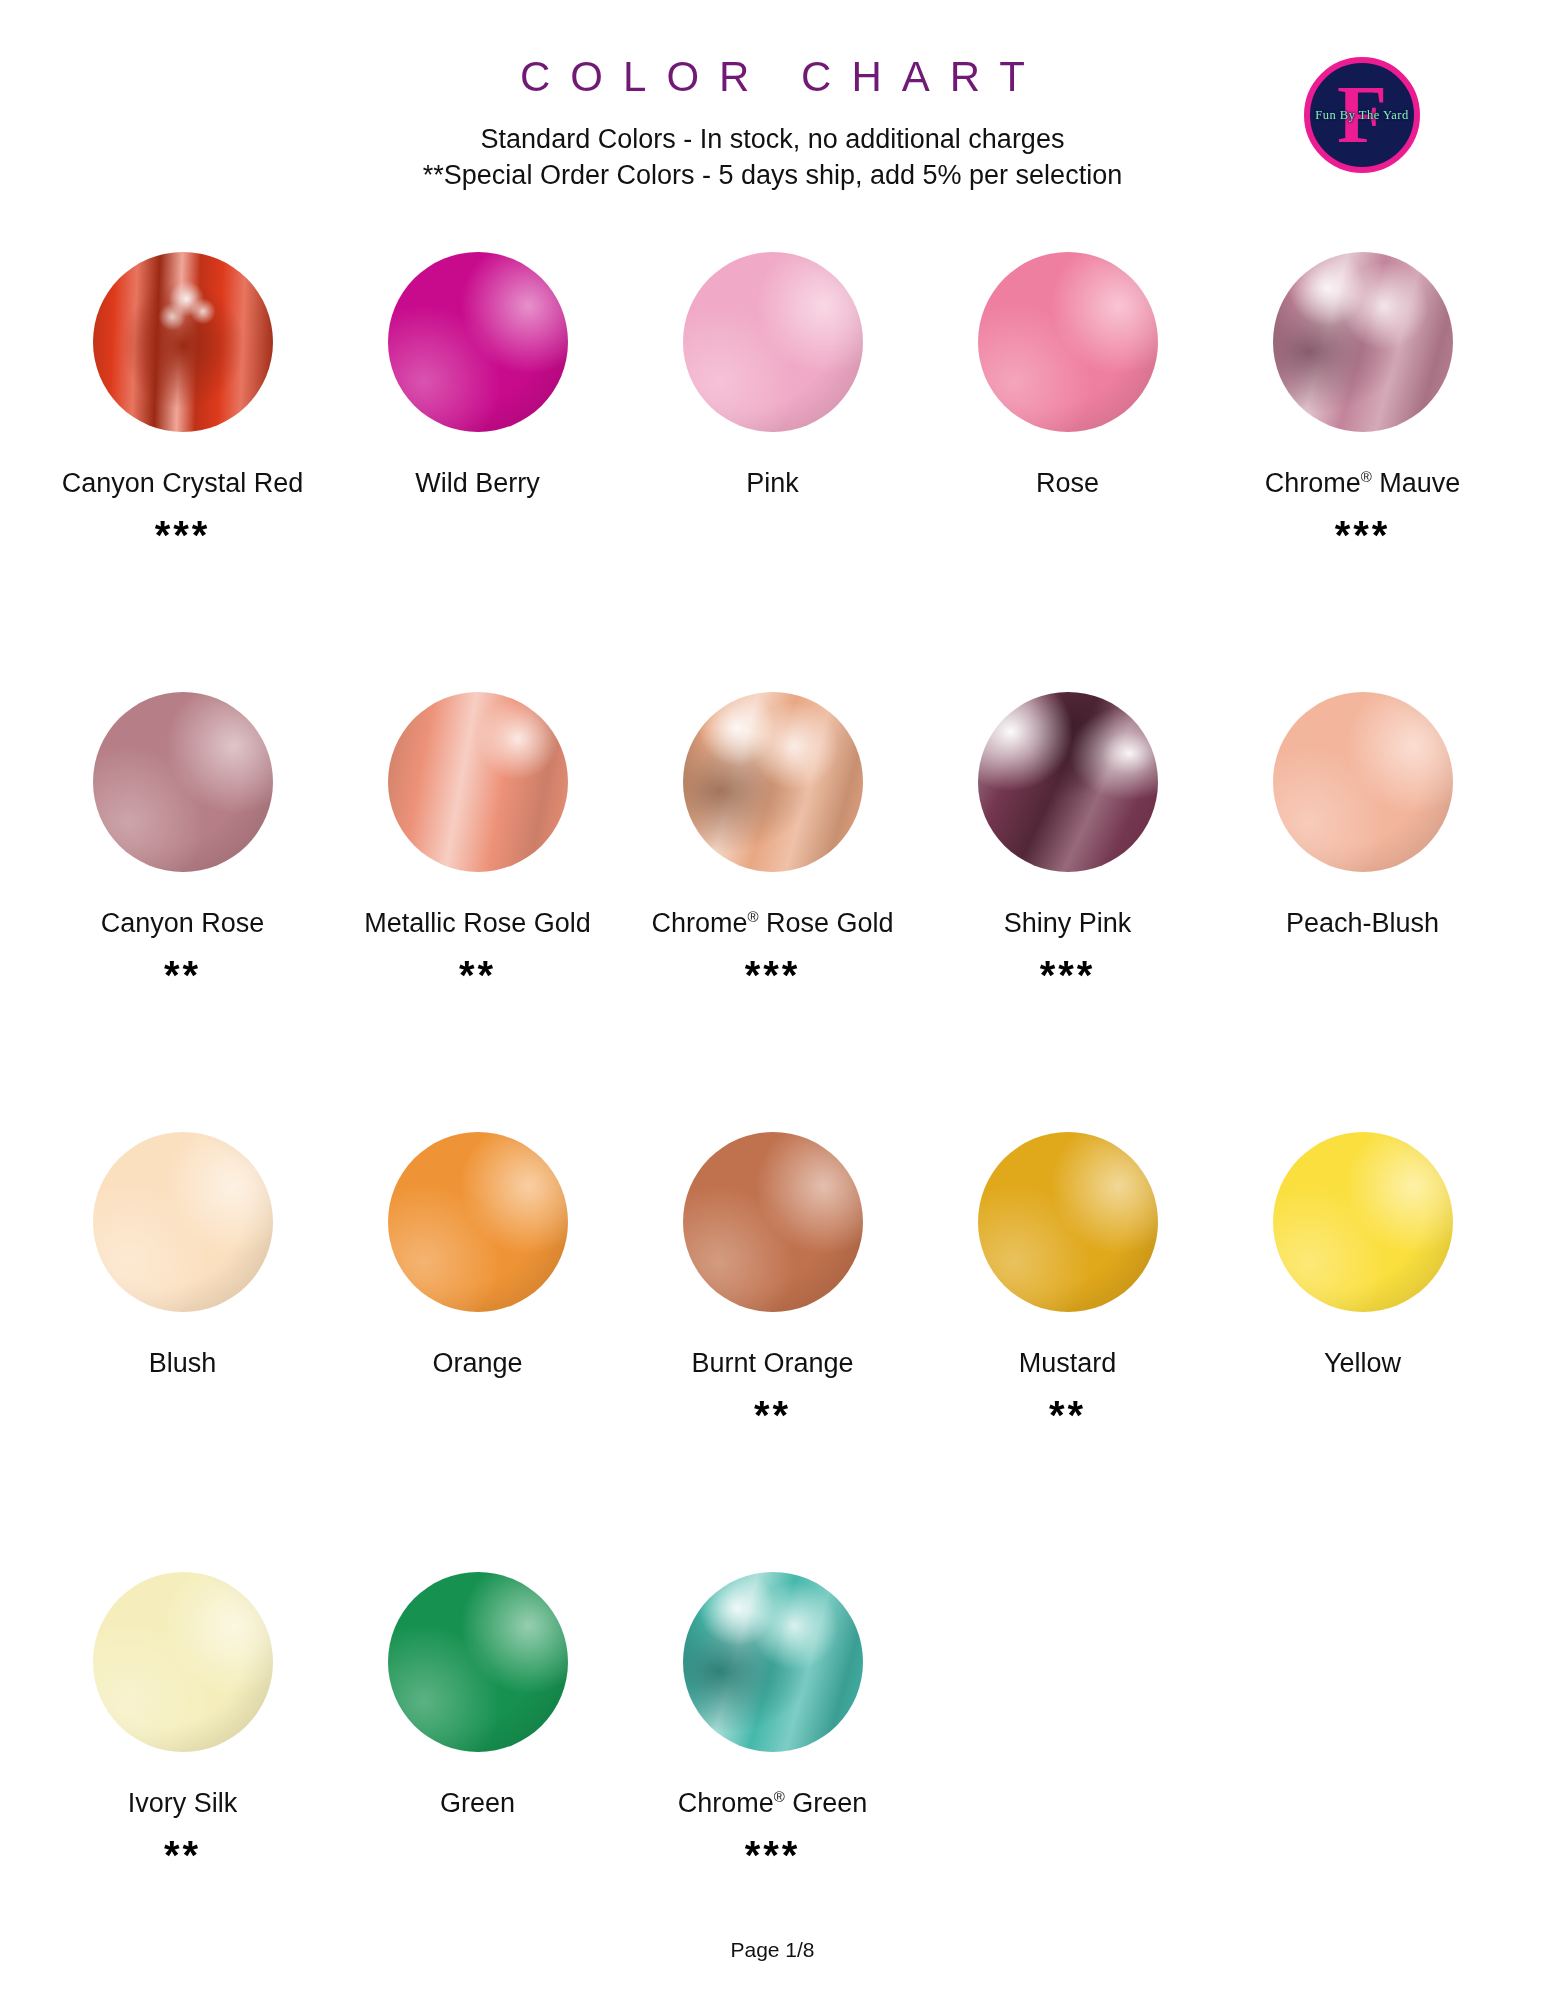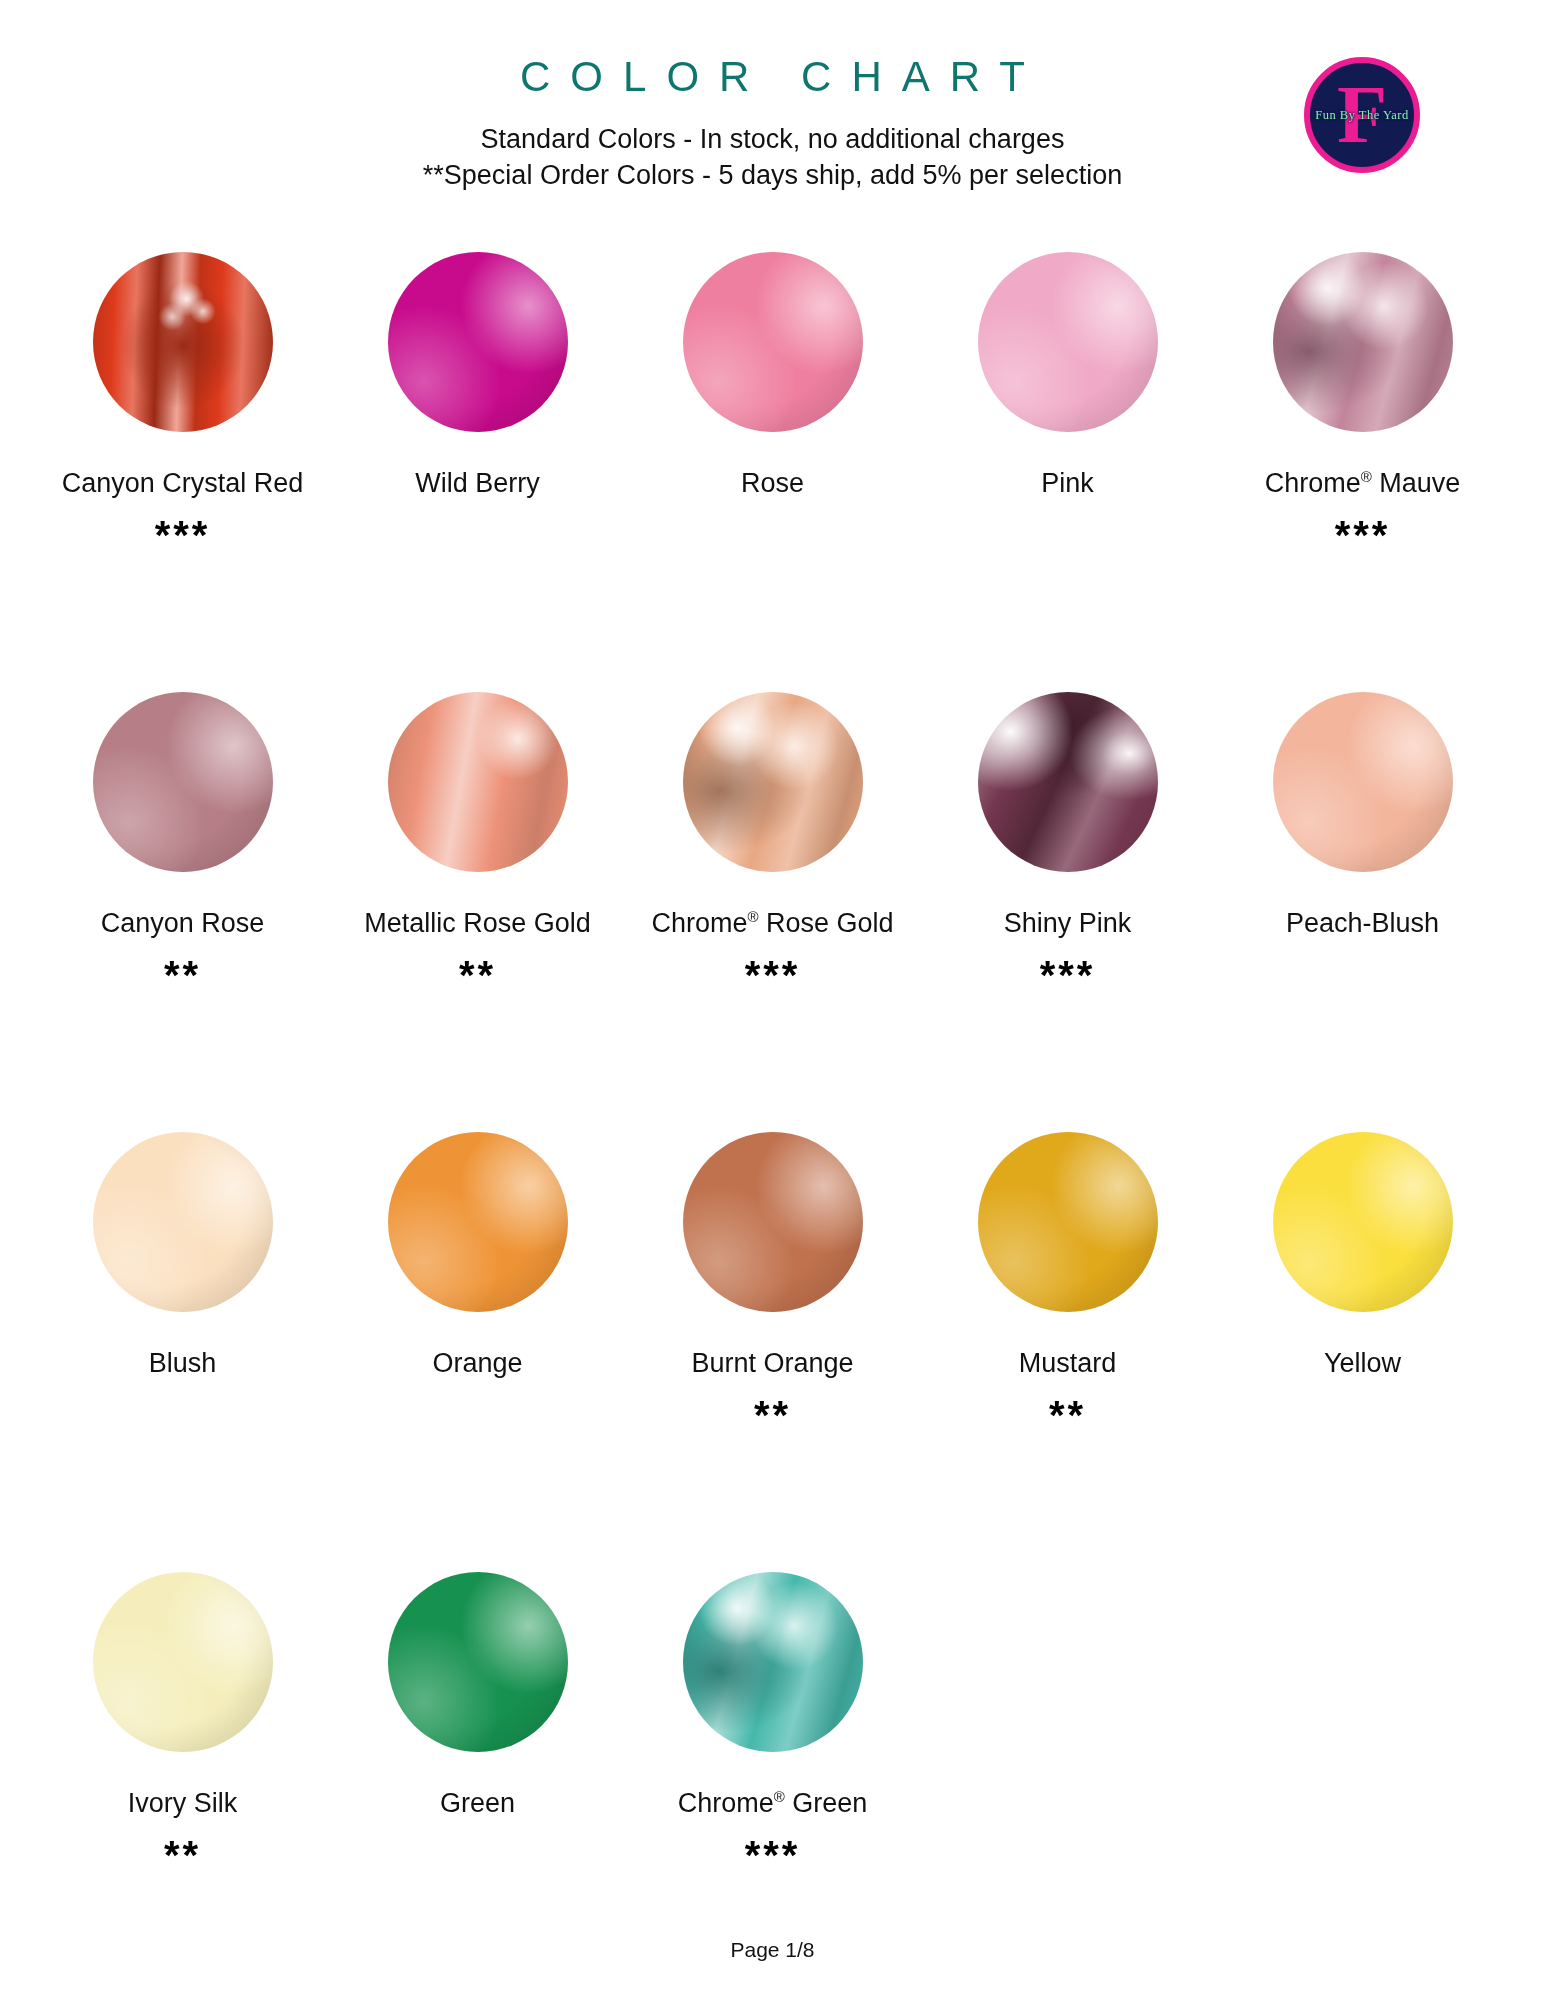--- a/index.html
+++ b/index.html
@@ -21,21 +21,21 @@
     position: relative;
     padding-top: 54px;
     text-align: center;
   }
   .page-title {
     font-family: "Liberation Sans", sans-serif;
     font-size: 42px;
     font-weight: 300;
     letter-spacing: 20px;
     text-indent: 20px;
-    color: #0f766e;
+    color: #701a75;
     margin: 0 0 22px 0;
     line-height: 1.1;
   }
   .subtitle-block {
     font-size: 27px;
     font-weight: 300;
     line-height: 1.33;
     color: #111111;
   }
   .subtitle-line { margin: 0; }
@@ -167,34 +167,34 @@
     </div>
     <div class="swatch-cell">
       <div class="swatch-orb-wrap">
         <div class="swatch-orb" style="background: radial-gradient(circle at 78% 30%, rgb(230, 145, 203) 0%, rgba(255, 255, 255, 0) 36%), radial-gradient(circle at 20% 72%, rgb(217, 84, 175) 0%, rgba(255, 255, 255, 0) 40%), radial-gradient(circle at 40% 42%, rgb(200, 10, 140) 0%, rgb(200, 10, 140) 52%, rgb(172, 9, 120) 88%, rgb(140, 7, 98) 100%);"></div>
       </div>
       <div class="swatch-label">Wild Berry</div>
       <div class="swatch-stars"></div>
     </div>
     <div class="swatch-cell">
       <div class="swatch-orb-wrap">
+        <div class="swatch-orb" style="background: radial-gradient(circle at 78% 30%, rgb(248, 216, 229) 0%, rgba(255, 255, 255, 0) 36%), radial-gradient(circle at 20% 72%, rgb(245, 195, 215) 0%, rgba(255, 255, 255, 0) 40%), radial-gradient(circle at 40% 42%, rgb(240, 169, 198) 0%, rgb(240, 169, 198) 52%, rgb(206, 145, 170) 88%, rgb(168, 118, 139) 100%);"></div>
+      </div>
+      <div class="swatch-label">Pink</div>
+      <div class="swatch-stars"></div>
+    </div>
+    <div class="swatch-cell">
+      <div class="swatch-orb-wrap">
         <div class="swatch-orb" style="background: radial-gradient(circle at 78% 30%, rgb(248, 197, 212) 0%, rgba(255, 255, 255, 0) 36%), radial-gradient(circle at 20% 72%, rgb(244, 165, 189) 0%, rgba(255, 255, 255, 0) 40%), radial-gradient(circle at 40% 42%, rgb(239, 127, 160) 0%, rgb(239, 127, 160) 52%, rgb(206, 109, 138) 88%, rgb(167, 89, 112) 100%);"></div>
       </div>
       <div class="swatch-label">Rose</div>
       <div class="swatch-stars"></div>
     </div>
     <div class="swatch-cell">
       <div class="swatch-orb-wrap">
-        <div class="swatch-orb" style="background: radial-gradient(circle at 78% 30%, rgb(248, 216, 229) 0%, rgba(255, 255, 255, 0) 36%), radial-gradient(circle at 20% 72%, rgb(245, 195, 215) 0%, rgba(255, 255, 255, 0) 40%), radial-gradient(circle at 40% 42%, rgb(240, 169, 198) 0%, rgb(240, 169, 198) 52%, rgb(206, 145, 170) 88%, rgb(168, 118, 139) 100%);"></div>
-      </div>
-      <div class="swatch-label">Pink</div>
-      <div class="swatch-stars"></div>
-    </div>
-    <div class="swatch-cell">
-      <div class="swatch-orb-wrap">
         <div class="swatch-orb" style="background: radial-gradient(circle at 30% 20%, rgba(255, 255, 255, 0.85) 0%, rgba(255, 255, 255, 0) 20%), radial-gradient(circle at 62% 30%, rgb(243, 230, 235) 0%, rgba(255, 255, 255, 0) 26%), radial-gradient(at 20% 55%, rgb(136, 92, 108) 0%, rgba(0, 0, 0, 0) 45%), linear-gradient(105deg, rgb(136, 92, 108) 0%, rgb(194, 132, 154) 15%, rgb(228, 200, 210) 33%, rgb(194, 132, 154) 50%, rgb(212, 169, 184) 66%, rgb(167, 114, 132) 84%, rgb(194, 132, 154) 100%);"></div>
       </div>
       <div class="swatch-label"><span>Chrome</span><sup>®</sup><span> Mauve</span></div>
       <div class="swatch-stars">***</div>
     </div>
     <div class="swatch-cell">
       <div class="swatch-orb-wrap">
         <div class="swatch-orb" style="background: radial-gradient(circle at 78% 30%, rgb(222, 197, 201) 0%, rgba(255, 255, 255, 0) 36%), radial-gradient(circle at 20% 72%, rgb(204, 165, 170) 0%, rgba(255, 255, 255, 0) 40%), radial-gradient(circle at 40% 42%, rgb(182, 126, 134) 0%, rgb(182, 126, 134) 52%, rgb(157, 108, 115) 88%, rgb(127, 88, 94) 100%);"></div>
       </div>
       <div class="swatch-label">Canyon Rose</div>

